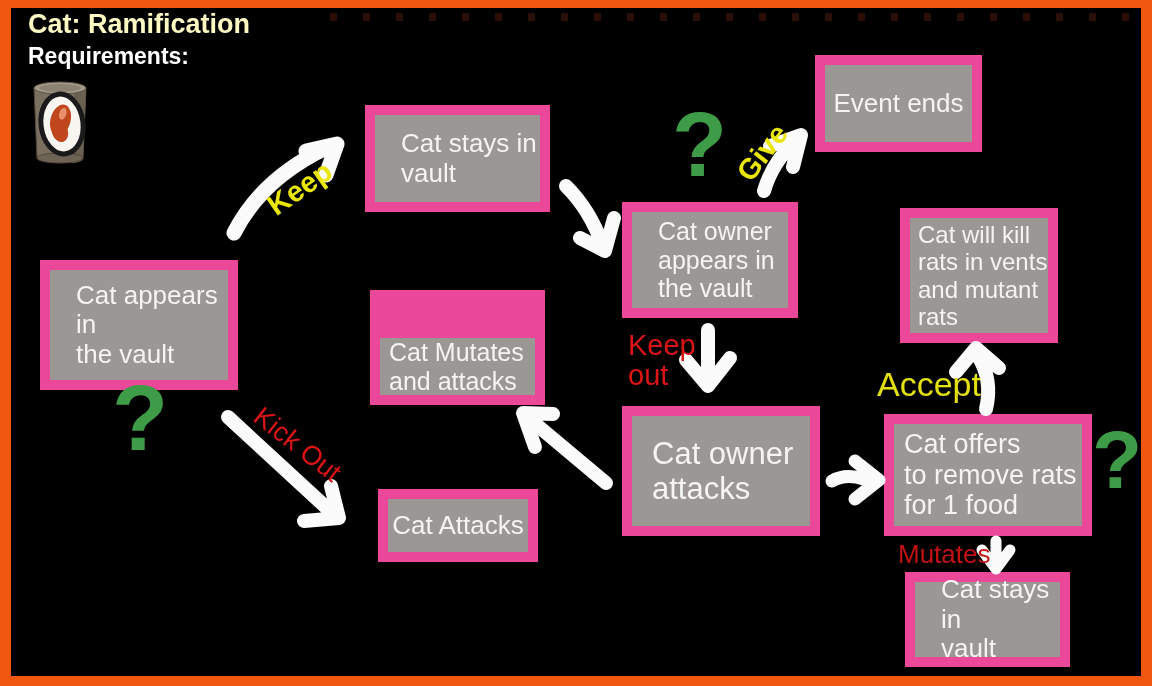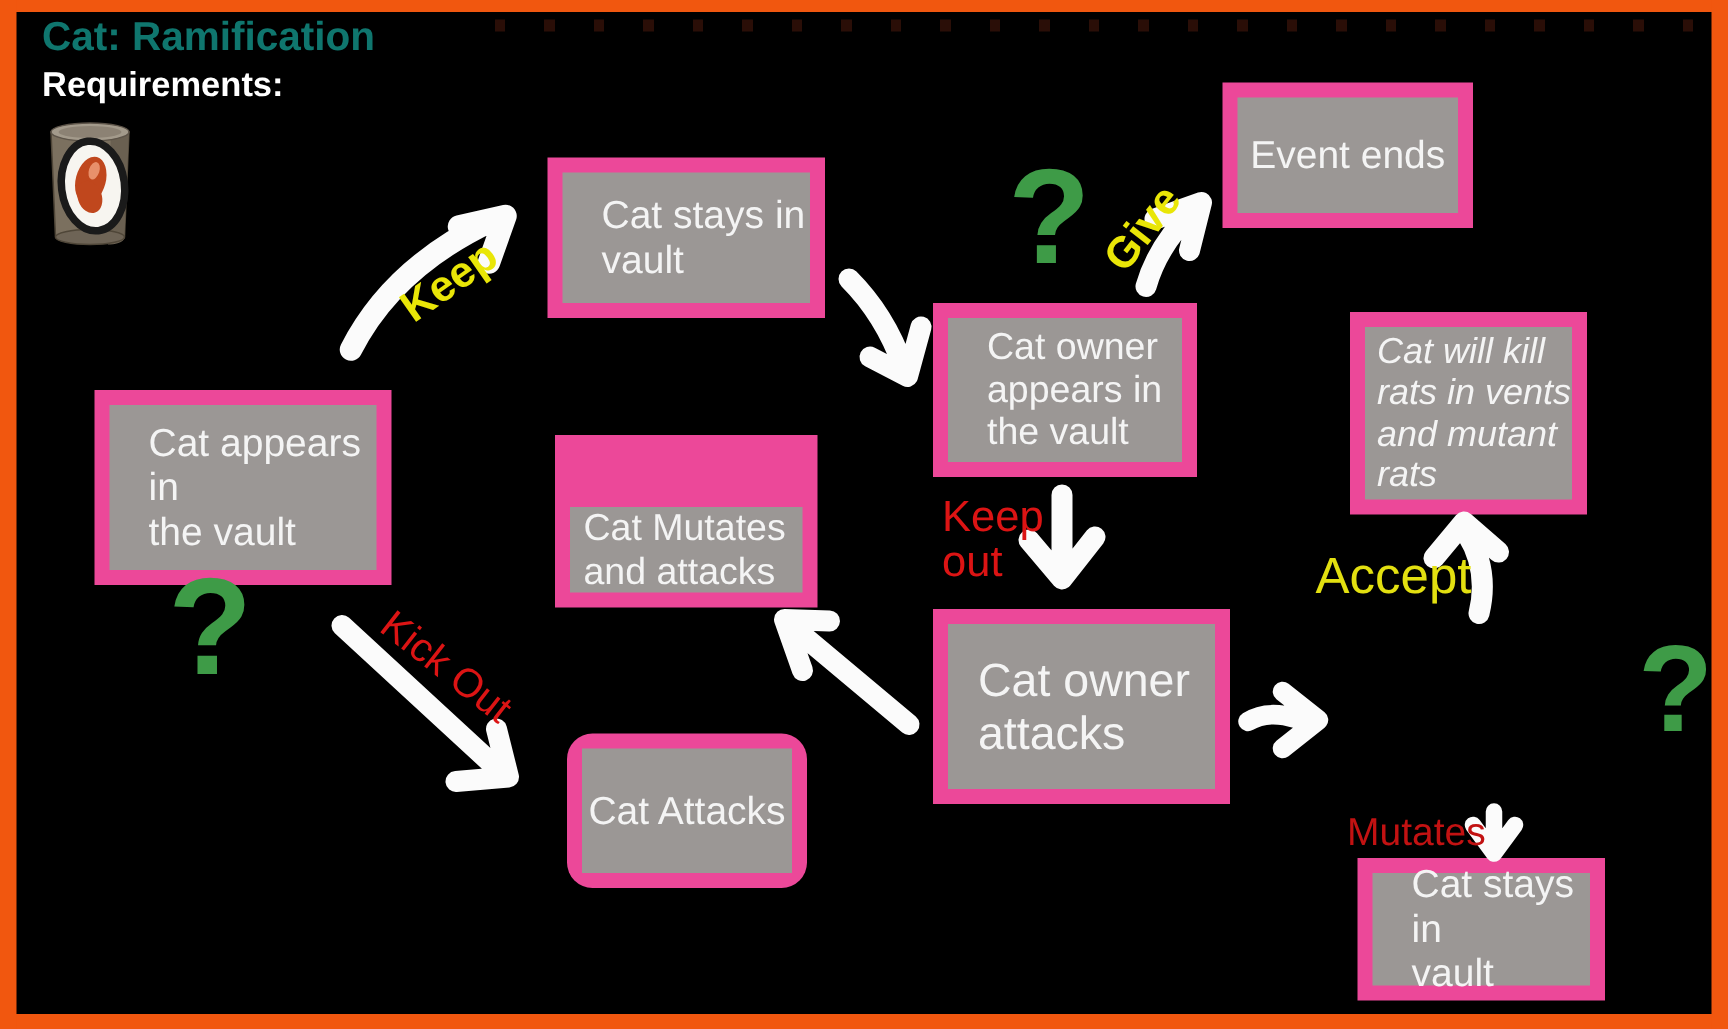--- a/index.html
+++ b/index.html
@@ -10,21 +10,21 @@
   .border-strip{position:absolute;background:#F1570F;}
   .bs-top{left:0;top:0;width:1152px;height:8px;}
   .bs-bottom{left:0;top:676px;width:1152px;height:10px;}
   .bs-left{left:0;top:0;width:11px;height:686px;}
   .bs-right{left:1141px;top:0;width:11px;height:686px;}
   .edge-pattern{
     position:absolute;left:330px;top:13px;width:805px;height:8px;
     background:repeating-linear-gradient(90deg,#2a0e07 0 7px,transparent 7px 33px);
   }
   .title{
-    position:absolute;left:28px;top:10px;color:#0f766e;font-weight:bold;
+    position:absolute;left:28px;top:10px;color:#fef9c3;font-weight:bold;
     font-size:27px;line-height:1.1;
   }
   .subtitle{
     position:absolute;left:28px;top:44px;color:#FFFFFF;font-weight:bold;
     font-size:23px;line-height:1.1;
   }
   .node{
     position:absolute;background:#ec4899;padding:10px;box-sizing:border-box;
     display:flex;
   }
@@ -69,21 +69,21 @@
     <ellipse cx="36" cy="12" rx="26" ry="6" fill="#A39A8B" stroke="#5C5348" stroke-width="1"></ellipse>
     <ellipse cx="36" cy="12" rx="21" ry="4" fill="#8C8274"></ellipse>
     <g transform="rotate(-7 38 48)">
       <ellipse cx="38" cy="48" rx="21" ry="30" fill="#F7F5F0" stroke="#1A1A1A" stroke-width="5"></ellipse>
       <ellipse cx="37" cy="44" rx="10" ry="16" transform="rotate(22 37 44)" fill="#C0471D"></ellipse>
       <ellipse cx="35" cy="55" rx="8" ry="11" transform="rotate(-12 35 55)" fill="#C0471D"></ellipse>
       <ellipse cx="40" cy="38" rx="3.5" ry="6" transform="rotate(25 40 38)" fill="#E8906B"></ellipse>
     </g>
   </svg>
 
-  <div class="node" style="left:40px;top:260px;width:198px;height:130px;margin-left:23px;">
+  <div class="node" style="left:40px;top:260px;width:198px;height:130px;">
     <div class="inner">Cat appears in
 the vault</div>
   </div>
 
   <div class="node" style="left:365px;top:105px;width:185px;height:107px;">
     <div class="inner">Cat stays in
 vault</div>
   </div>
 
   <div class="node" style="left:815px;top:55px;width:167px;height:97px;">
@@ -95,35 +95,40 @@
 appears in
 the vault</div>
   </div>
 
   <div class="node" style="left:370px;top:290px;width:175px;height:115px;align-items:flex-end;">
     <div class="inner" style="font-size:25px;padding-left:9px;">Cat Mutates
 and attacks</div>
   </div>
 
   <div class="node" style="left:900px;top:208px;width:158px;height:135px;">
-    <div class="inner" style="font-size:24px;padding-left:8px;font-style:italic;">Cat will kill
+    <div class="inner" style="font-size:24px;padding-left:8px;">Cat will kill
 rats in vents
 and mutant
 rats</div>
   </div>
 
-  <div class="node" style="left:378px;top:489px;width:160px;height:103px;border-radius:17px;">
+  <div class="node" style="left:378px;top:489px;width:160px;height:73px;">
     <div class="inner centered">Cat Attacks</div>
   </div>
 
   <div class="node" style="left:622px;top:406px;width:198px;height:130px;">
     <div class="inner" style="font-size:31px;padding-left:20px;">Cat owner
 attacks</div>
   </div>
 
+  <div class="node" style="left:884px;top:414px;width:208px;height:122px;">
+    <div class="inner" style="font-size:27px;padding-left:10px;">Cat offers
+to remove rats
+for 1 food</div>
+  </div>
 
   <div class="node" style="left:905px;top:572px;width:165px;height:95px;">
     <div class="inner">Cat stays in
 vault</div>
   </div>
 
   <svg id="arrows" viewBox="0 0 1152 686">
 
     <path stroke-width="15" d="M234 233 Q262 178 328 147 M306 151 L337 144 L326 175"></path>
 

